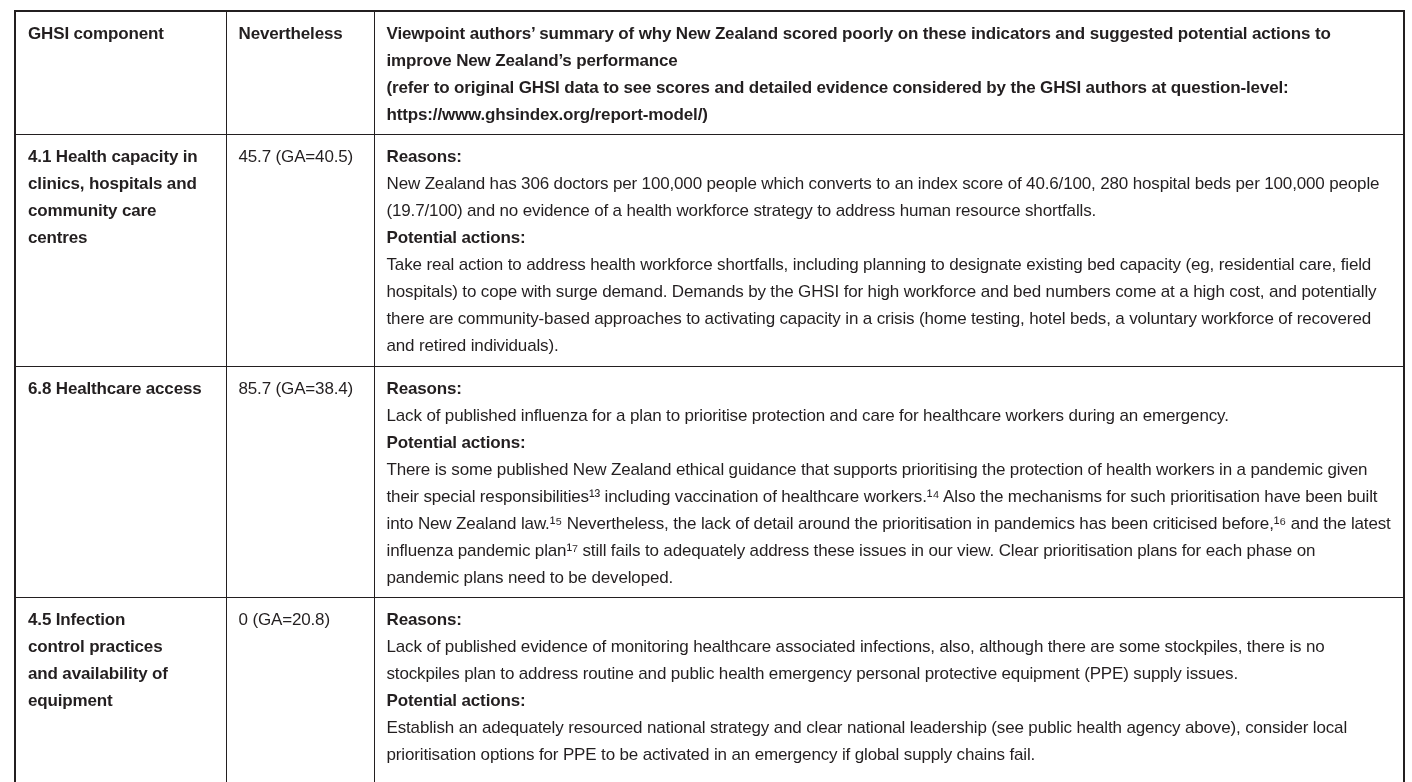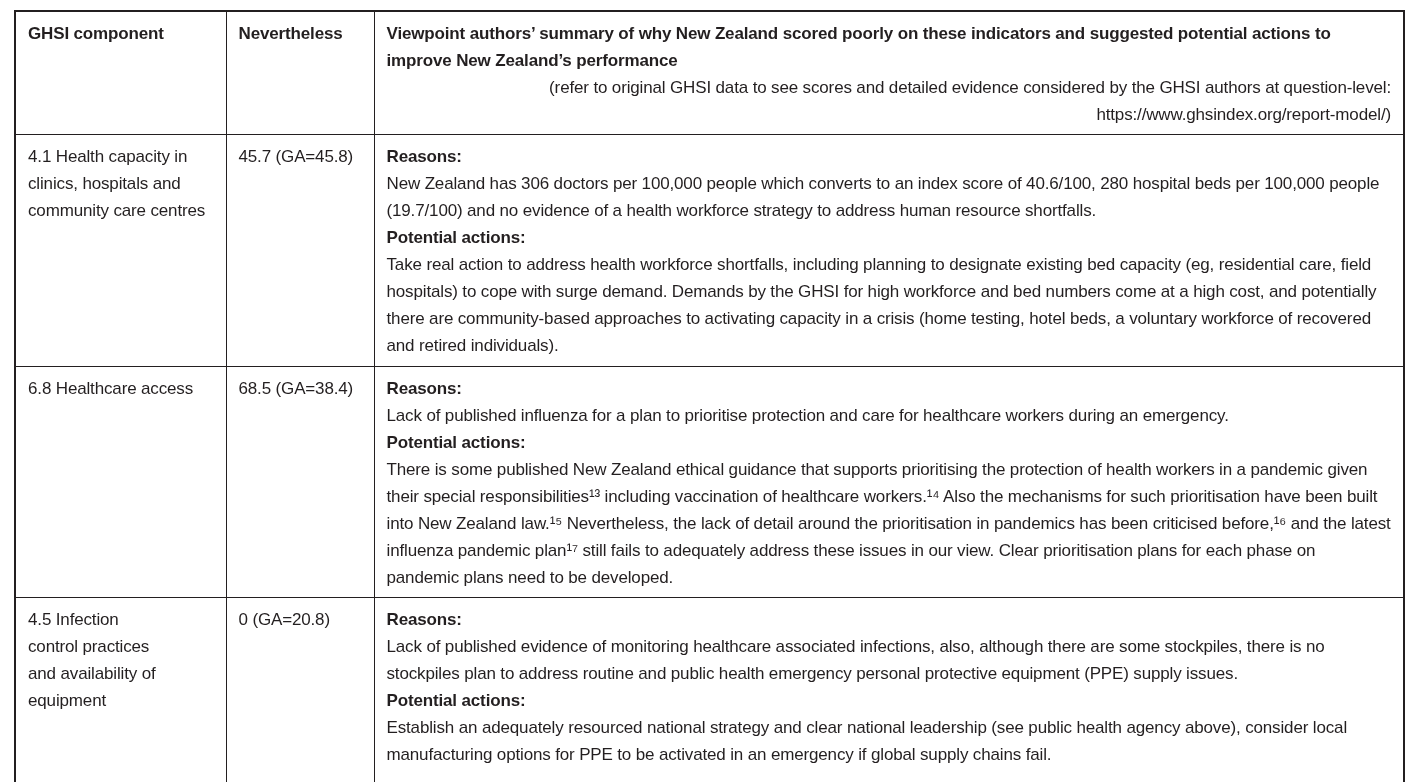--- a/index.html
+++ b/index.html
@@ -33,22 +33,22 @@
     text-align: left;
     padding: 8px 12px 6px 12px;
     font-size: 17px;
     line-height: 27px;
     font-weight: normal;
     letter-spacing: -0.15px;
     overflow: hidden;
   }
   .b { font-weight: bold; }
   th .title { font-weight: bold; }
-  th .note { font-weight: normal; text-align: right; }
-  td.comp { white-space: pre-line; }
+  th .note { font-weight: bold; }
+  td.comp { white-space: pre-line; font-weight: bold; }
   td.summary p { margin: 0; }
 </style>
 </head>
 <body>
 
 <div class="page">
   <table class="ghsi-table">
     <colgroup>
       <col style="width:211px">
       <col style="width:148px">
@@ -66,46 +66,46 @@
           <div class="title">Viewpoint authors’ summary of why New Zealand scored poorly on these indicators and suggested potential actions to improve New Zealand’s performance</div>
           <div class="note">(refer to original GHSI data to see scores and detailed evidence considered by the GHSI authors at question-level: https://www.ghsindex.org/report-model/)</div>
         </th>
       </tr>
     </thead>
     <tbody>
       <tr style="height:232px">
         <td class="comp">4.1 Health capacity in
 clinics, hospitals and
 community care centres</td>
-        <td>45.7 (GA=45.8)</td>
+        <td>45.7 (GA=40.5)</td>
         <td class="summary">
           <p class="b">Reasons:</p>
           <p>New Zealand has 306 doctors per 100,000 people which converts to an index score of 40.6/100, 280 hospital beds per 100,000 people (19.7/100) and no evidence of a health workforce strategy to address human resource shortfalls.</p>
           <p class="b">Potential actions:</p>
           <p>Take real action to address health workforce shortfalls, including planning to designate existing bed capacity (eg, residential care, field hospitals) to cope with surge demand. Demands by the GHSI for high workforce and bed numbers come at a high cost, and potentially there are community-based approaches to activating capacity in a crisis (home testing, hotel beds, a voluntary workforce of recovered and retired individuals).</p>
         </td>
       </tr>
       <tr style="height:223px">
         <td class="comp">6.8 Healthcare access</td>
-        <td>68.5 (GA=38.4)</td>
+        <td>85.7 (GA=38.4)</td>
         <td class="summary">
           <p class="b">Reasons:</p>
           <p>Lack of published influenza for a plan to prioritise protection and care for healthcare workers during an emergency.</p>
           <p class="b">Potential actions:</p>
           <p>There is some published New Zealand ethical guidance that supports prioritising the protection of health workers in a pandemic given their special responsibilities¹³ including vaccination of healthcare workers.¹⁴ Also the mechanisms for such prioritisation have been built into New Zealand law.¹⁵ Nevertheless, the lack of detail around the prioritisation in pandemics has been criticised before,¹⁶ and the latest influenza pandemic plan¹⁷ still fails to adequately address these issues in our view. Clear prioritisation plans for each phase on pandemic plans need to be developed.</p>
         </td>
       </tr>
       <tr style="height:188px">
         <td class="comp">4.5 Infection
 control practices
 and availability of
 equipment</td>
         <td>0 (GA=20.8)</td>
         <td class="summary">
           <p class="b">Reasons:</p>
           <p>Lack of published evidence of monitoring healthcare associated infections, also, although there are some stockpiles, there is no stockpiles plan to address routine and public health emergency personal protective equipment (PPE) supply issues.</p>
           <p class="b">Potential actions:</p>
-          <p>Establish an adequately resourced national strategy and clear national leadership (see public health agency above), consider local manufacturing options for PPE to be activated in an emergency if global supply chains fail.</p>
+          <p>Establish an adequately resourced national strategy and clear national leadership (see public health agency above), consider local prioritisation options for PPE to be activated in an emergency if global supply chains fail.</p>
         </td>
       </tr>
     </tbody>
   </table>
 </div>
 
 </body></html>

